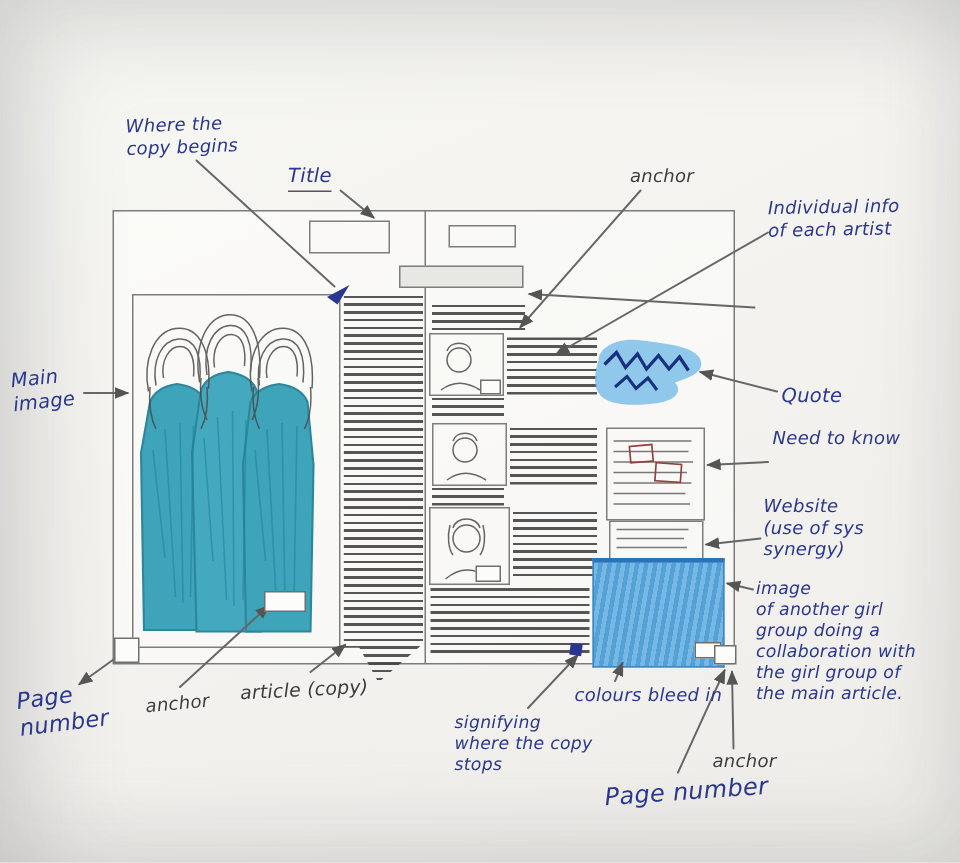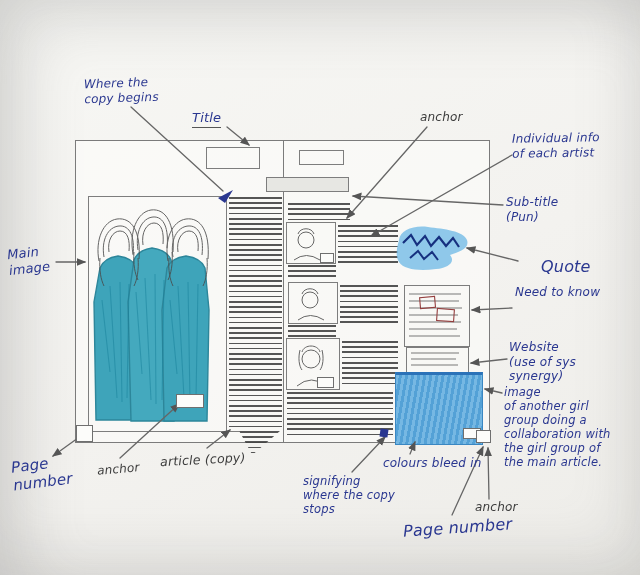--- a/index.html
+++ b/index.html
@@ -161,25 +161,23 @@
     <path d="M218,198 L233,190 L225,203 Z" fill="#2a3790"></path>
     <rect x="380" y="429" width="8" height="8" fill="#2a3790" transform="rotate(8 384 433)"></rect>
   </svg>
 
   <div class="ann blue" style="left:84px;top:76px;transform:rotate(-2deg)">Where the
 copy begins</div>
   <div class="ann blue underline" style="left:192px;top:110px;font-size:13px">Title</div>
   <div class="ann dark" style="left:420px;top:110px">anchor</div>
   <div class="ann blue" style="left:512px;top:131px;transform:rotate(-1deg)">Individual info
 of each artist</div>
-  <div class="ann blue" style="left:506px;top:195px">Sub-title
-(Pun)</div>
-  <div class="ann blue" style="left:541px;top:257px;font-size:16px">Quote</div>
+  <div class="ann blue" style="left:521px;top:257px;font-size:13px">Quote</div>
   <div class="ann blue" style="left:515px;top:285px">Need to know</div>
-  <div class="ann blue" style="left:509px;top:340px">Website
+  <div class="ann blue" style="left:509px;top:330px">Website
 (use of sys
 synergy)</div>
   <div class="ann blue" style="left:504px;top:385px;font-size:11.5px;width:112px">image
 of another girl
 group doing a
 collaboration with
 the girl group of
 the main article.</div>
   <div class="ann blue" style="left:8px;top:245px;font-size:13px;transform:rotate(-6deg)">Main
 image</div>

